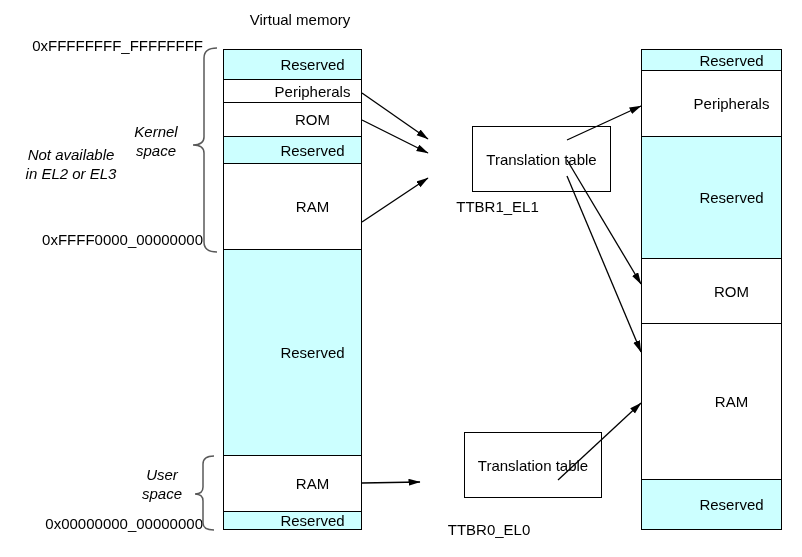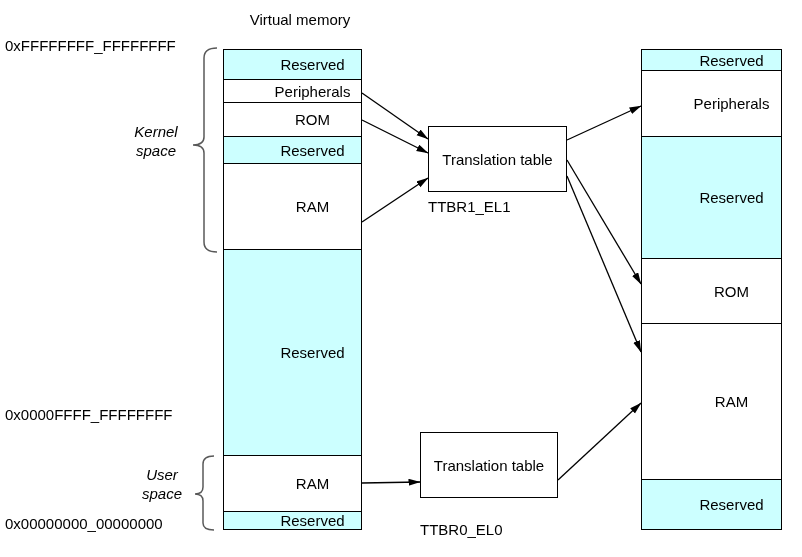--- a/index.html
+++ b/index.html
@@ -42,26 +42,28 @@
   .seg.cyan { background: var(--reserved-fill, #ccffff); }
   .seg.last { border-bottom: none; flex: 1 1 auto; }
   .tt-box {
     box-sizing: border-box;
     border: 1.4px solid #000000;
     background: #ffffff;
     display: flex;
     align-items: center;
     justify-content: center;
     white-space: nowrap;
+    margin-left: 44px;
   }
   .reg-label {
+    text-align: center;
     white-space: nowrap;
   }
   .addr {
-    text-align: left;
+    text-align: right;
     white-space: nowrap;
   }
   .multiline {
     white-space: pre-line;
     text-align: center;
     line-height: 19px;
     font-style: italic;
   }
   svg.overlay {
     position: absolute;
@@ -96,25 +98,27 @@
     <div class="seg cyan last">Reserved</div>
   </div>
 
   <div class="abs tt-box" style="left:428px; top:126px; width:139px; height:66px;">Translation table</div>
   <div class="abs reg-label" style="left:428px; top:198px; width:139px;">TTBR1_EL1</div>
 
   <div class="abs tt-box" style="left:420px; top:432px; width:138px; height:66px;">Translation table</div>
   <div class="abs reg-label" style="left:420px; top:521px; width:138px;">TTBR0_EL0</div>
 
   <div class="abs addr" style="left:5px; top:37px; width:198px;">0xFFFFFFFF_FFFFFFFF</div>
-  <div class="abs addr" style="left:5px; top:406px; width:198px;">0x0000FFFF_FFFFFFFF</div>
+  <div class="abs addr" style="left:5px; top:231px; width:198px;">0xFFFF0000_00000000</div>
   <div class="abs addr" style="left:5px; top:515px; width:198px;">0x00000000_00000000</div>
 
   <div class="abs multiline" style="left:106px; top:122px; width:100px;">Kernel
 space</div>
+  <div class="abs multiline" style="left:11px; top:145px; width:120px;">Not available
+in EL2 or EL3</div>
   <div class="abs multiline" style="left:112px; top:465px; width:100px;">User
 space</div>
 
   <svg class="overlay" width="802" height="557" viewBox="0 0 802 557">
     <defs>
       <marker id="arrow" markerWidth="13" markerHeight="9" refX="11.5" refY="3.5" orient="auto" markerUnits="userSpaceOnUse">
         <path d="M0,0 L12,3.5 L0,7 Z" fill="#000000"></path>
       </marker>
     </defs>
 

